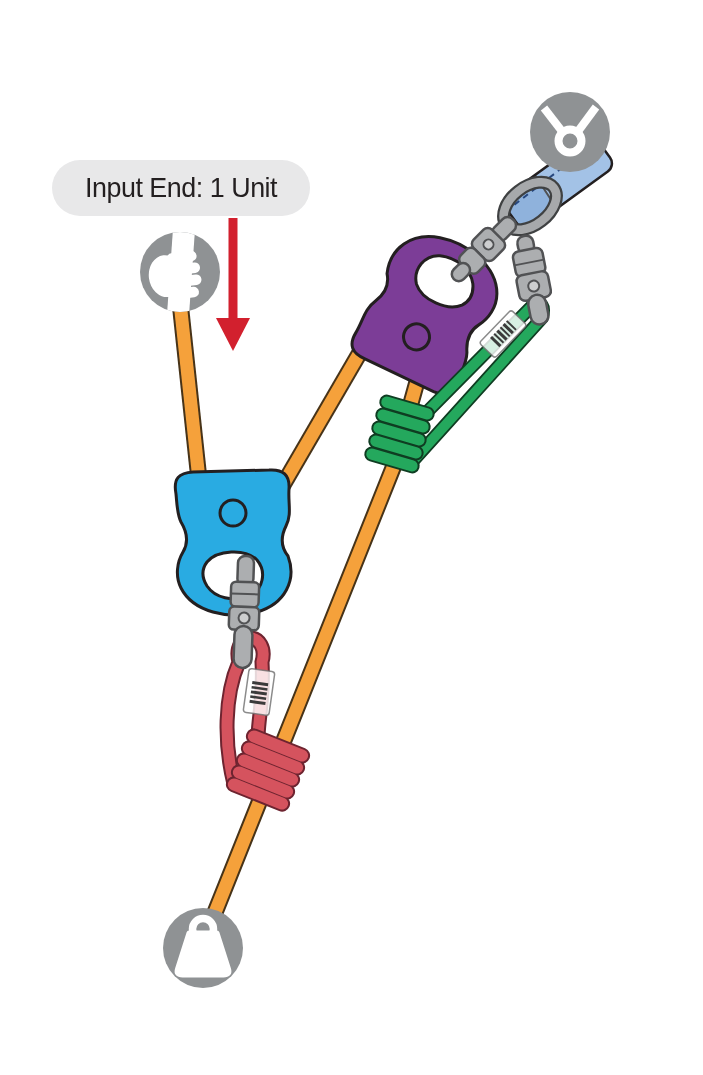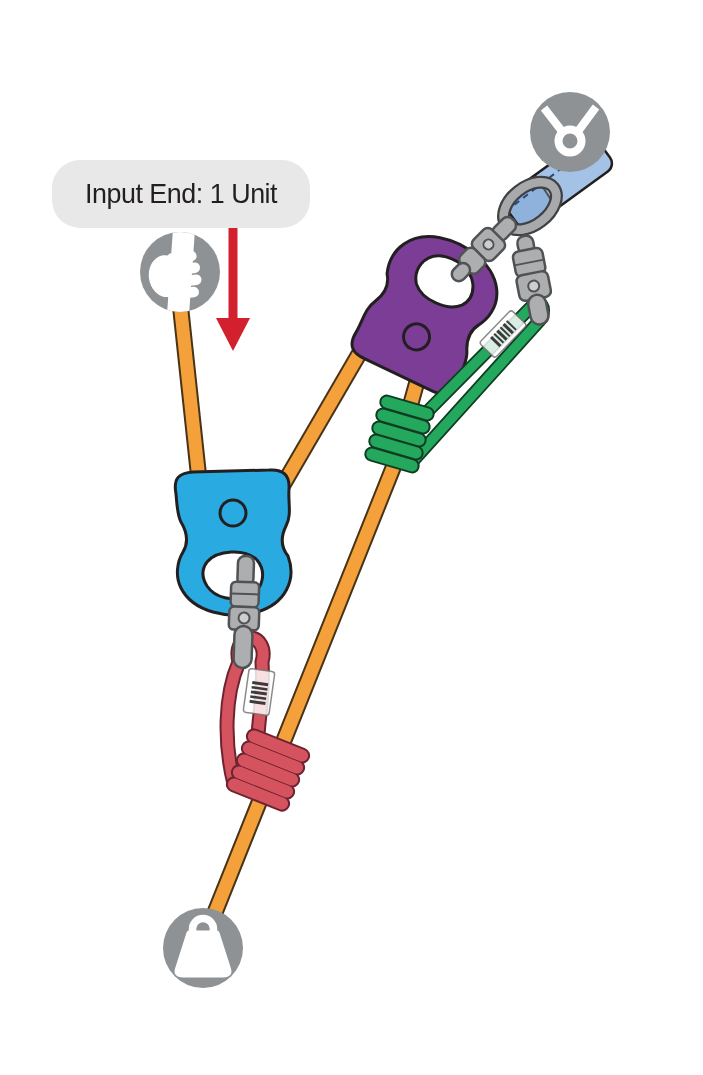--- a/index.html
+++ b/index.html
@@ -3,21 +3,21 @@
 <meta charset="utf-8">
 <style>
   html,body{margin:0;padding:0;background:#fff;}
   #stage{
     position:relative;width:703px;height:1075px;overflow:hidden;
     background:var(--c-background,#ffffff);
     font-family:"Liberation Sans", sans-serif;
   }
   #stage svg{position:absolute;left:0;top:0;}
   .pill{
-    position:absolute;left:52px;top:160px;width:258px;height:68px;
+    position:absolute;left:52px;top:160px;width:258px;height:56px;
     background:var(--c-label-bg,#E8E8E9);border-radius:28px;
     display:flex;align-items:center;justify-content:center;
   }
   .pill span{
     font-size:28px;letter-spacing:-0.5px;color:var(--c-label-text,#231F20);
     transform:scaleX(.96);white-space:nowrap;
   }
   
   .o-under{stroke:var(--c-rope-outline,#473318);fill:none;}
   .o-rope {stroke:var(--c-rope,#F5A13B);fill:none;}

